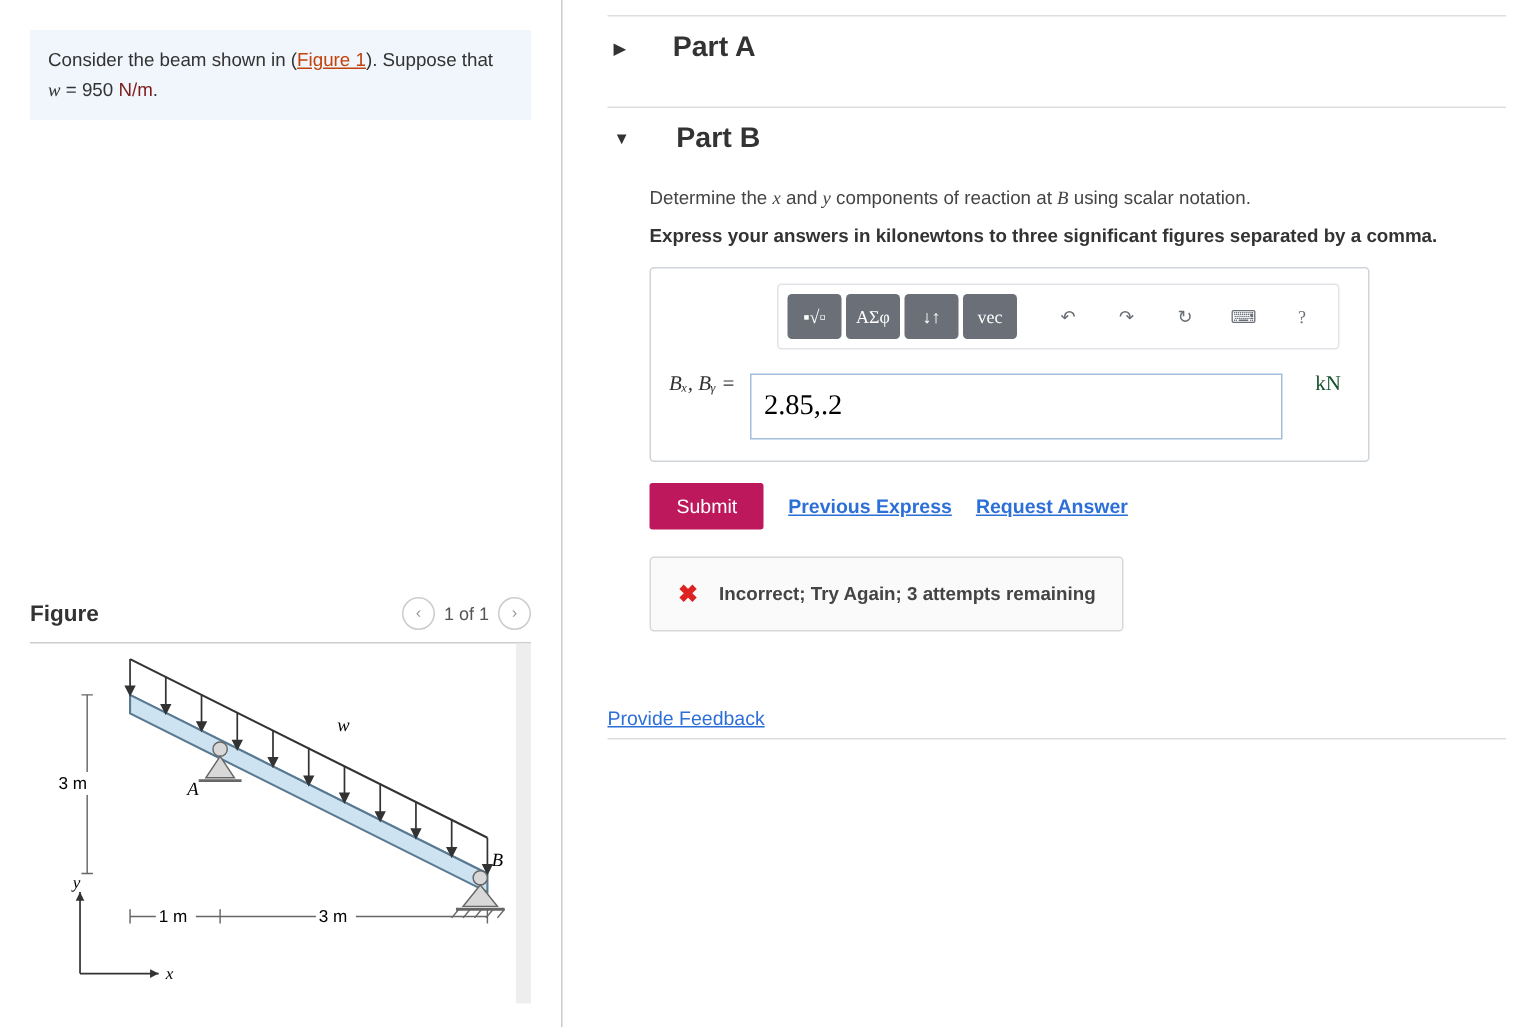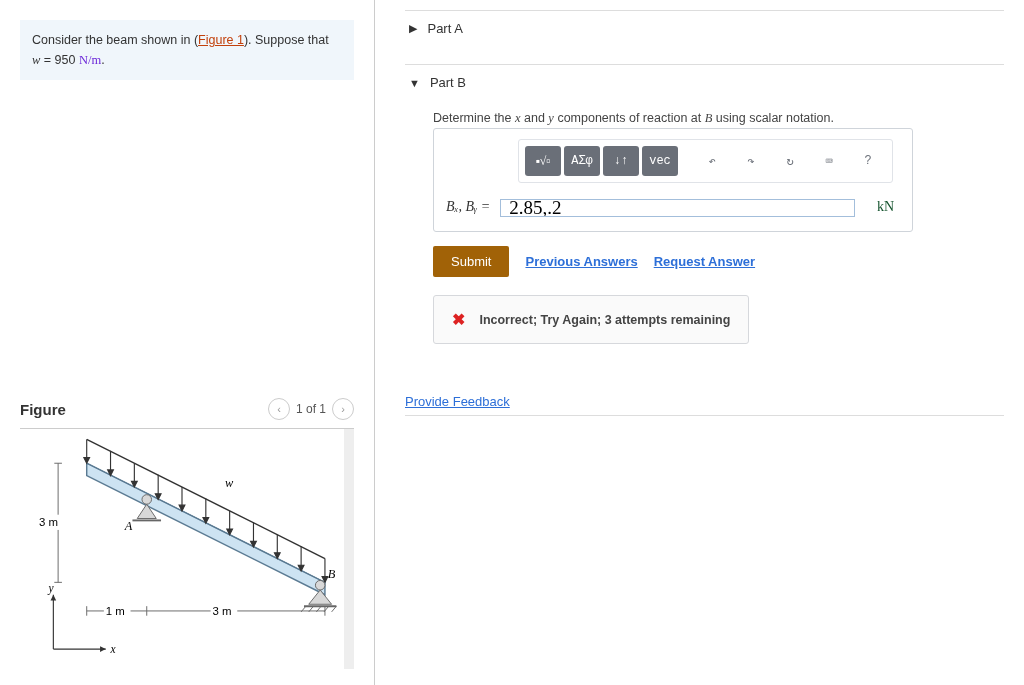--- a/index.html
+++ b/index.html
@@ -4,52 +4,52 @@
 <style>
   * { box-sizing: border-box; margin: 0; padding: 0; }
   body { font-family: Arial, Helvetica, sans-serif; font-size: 13px; color: #333; background: #fff; width: 1024px; height: 685px; overflow: hidden; }
   .container { display: flex; height: 100%; }
   .left-panel { width: 375px; border-right: 1px solid #ccc; padding: 20px; position: relative; }
   .right-panel { flex: 1; padding: 10px 20px 20px 30px; overflow-y: auto; }
 
   .problem-box { background: #f0f6fb; padding: 10px 12px; line-height: 1.6; font-size: 12.5px; }
   .problem-box a { color: #c2410c; text-decoration: underline; }
   .problem-box .serif { font-family: Georgia, 'Times New Roman', serif; font-style: italic; }
-  .problem-box .unit { font-family: Liberation Serif, serif; color: #6d28d9; }
+  .problem-box .unit { font-family: Liberation Sans, sans-serif; color: #7f1d1d; }
 
   .figure-section { position: absolute; bottom: 16px; left: 20px; right: 20px; }
   .figure-header { display: flex; align-items: center; justify-content: space-between; padding: 8px 0; border-bottom: 1px solid #ccc; }
   .figure-title { font-weight: bold; font-size: 15px; }
   .figure-nav { display: flex; align-items: center; gap: 6px; font-size: 12px; color: #555; }
   .nav-btn { width: 22px; height: 22px; border: 1px solid #ccc; border-radius: 50%; background: #fff; display: flex; align-items: center; justify-content: center; cursor: pointer; font-size: 11px; color: #999; }
   .figure-canvas { width: 100%; height: 240px; position: relative; border-right: 10px solid #eee; }
 
   .part-header { display: flex; align-items: center; gap: 10px; padding: 10px 4px; border-top: 1px solid #ddd; }
   .part-header.collapsed { border-bottom: none; }
   .tri { font-size: 11px; color: #333; }
-  .part-label { font-weight: normal; font-size: 13px; }
+  .part-label { font-weight: bold; font-size: 19px; margin-left: 21px; }
   .part-body { padding: 8px 4px 18px 28px; }
 
   .question-text { font-size: 12.5px; line-height: 1.6; color: #444; }
   .question-text .var { font-family: Georgia, serif; font-style: italic; }
   .instruction { font-size: 12.5px; font-weight: bold; margin: 8px 0 14px; }
 
   .answer-box { border: 1px solid #cfd4da; border-radius: 3px; padding: 10px 12px 14px; width: 480px; }
   .toolbar-wrap { border: 1px solid #e0e3e8; border-radius: 3px; padding: 6px; display: inline-flex; gap: 16px; align-items: center; margin-left: 72px; }
   .tb-group { display: flex; gap: 3px; }
-  .tb-btn { background: #6a6f78; color: #fff; border: none; border-radius: 3px; min-width: 36px; height: 30px; font-size: 12px; display: flex; align-items: center; justify-content: center; cursor: pointer; font-family: Liberation Mono, monospace; }
+  .tb-btn { background: #6a6f78; color: #fff; border: none; border-radius: 3px; min-width: 36px; height: 30px; font-size: 12px; display: flex; align-items: center; justify-content: center; cursor: pointer; font-family: Liberation Serif, serif; }
   .tb-btn.light { background: none; color: #6a6f78; }
 
   .input-row { display: flex; margin-top: 16px; gap: 10px; }
   .input-label { font-family: Georgia, 'Times New Roman', serif; font-style: italic; font-size: 14px; }
-  .answer-input { border: 1px solid #a3bedb; height: 18px; width: 355px; padding: 0 8px; font-family: Georgia, serif; font-size: 19px; outline: none; }
+  .answer-input { border: 1px solid #a3bedb; height: 44px; width: 355px; padding: 0 8px; font-family: Georgia, serif; font-size: 19px; outline: none; }
   .unit-label { font-family: Georgia, serif; color: #14532d; font-size: 14px; margin-left: auto; padding-right: 6px; }
 
   .action-row { display: flex; align-items: center; gap: 16px; margin-top: 14px; }
-  .submit-btn { background: #a16207; color: #fff; border: none; padding: 8px 18px; border-radius: 2px; font-size: 13px; cursor: pointer; }
+  .submit-btn { background: #be185d; color: #fff; border: none; padding: 8px 18px; border-radius: 2px; font-size: 13px; cursor: pointer; }
   .link { color: #2d6fd8; text-decoration: underline; font-size: 13px; font-weight: bold; cursor: pointer; }
   .link.feedback { font-weight: normal; }
 
   .feedback-box { border: 1px solid #d6d8dc; border-radius: 3px; padding: 14px 18px; display: flex; align-items: center; gap: 14px; margin-top: 18px; width: fit-content; background: #fafafa; }
   .fb-icon { color: #d22; font-size: 16px; font-weight: bold; }
   .fb-text { font-size: 12.5px; font-weight: bold; color: #444; }
 
   .provide-fb { margin-top: 32px; }
 </style>
 </head>
@@ -161,20 +161,21 @@
     <div style="border-top:1px solid #ddd; margin-top:18px;"></div>
     <div class="part-header" style="border-top:none;">
       <span class="tri">▼</span>
       <span class="part-label">Part B</span>
     </div>
 
     <div class="part-body">
       <div class="question-text">
         <span>Determine the </span><span class="var">x</span><span> and </span><span class="var">y</span><span> components of reaction at </span><span class="var">B</span><span> using scalar notation.</span>
       </div>
+      <div class="instruction">Express your answers in kilonewtons to three significant figures separated by a comma.</div>
 
       <div class="answer-box">
         <div class="toolbar-wrap">
           <div class="tb-group">
             <button class="tb-btn" style="font-family:serif;">▪√▫</button>
             <button class="tb-btn">ΑΣφ</button>
             <button class="tb-btn">↓↑</button>
             <button class="tb-btn">vec</button>
           </div>
           <div class="tb-group">
@@ -187,21 +188,21 @@
         </div>
         <div class="input-row">
           <span class="input-label">Bₓ, Bᵧ = </span>
           <input class="answer-input" type="text" value="2.85,.2" style="">
           <span class="unit-label">kN</span>
         </div>
       </div>
 
       <div class="action-row">
         <button class="submit-btn">Submit</button>
-        <span class="link">Previous Answers</span>
+        <span class="link">Previous Express</span>
         <span class="link">Request Answer</span>
       </div>
 
       <div class="feedback-box">
         <span class="fb-icon">✖</span>
         <span class="fb-text">Incorrect; Try Again; 3 attempts remaining</span>
       </div>
     </div>
 
     <div class="provide-fb">

